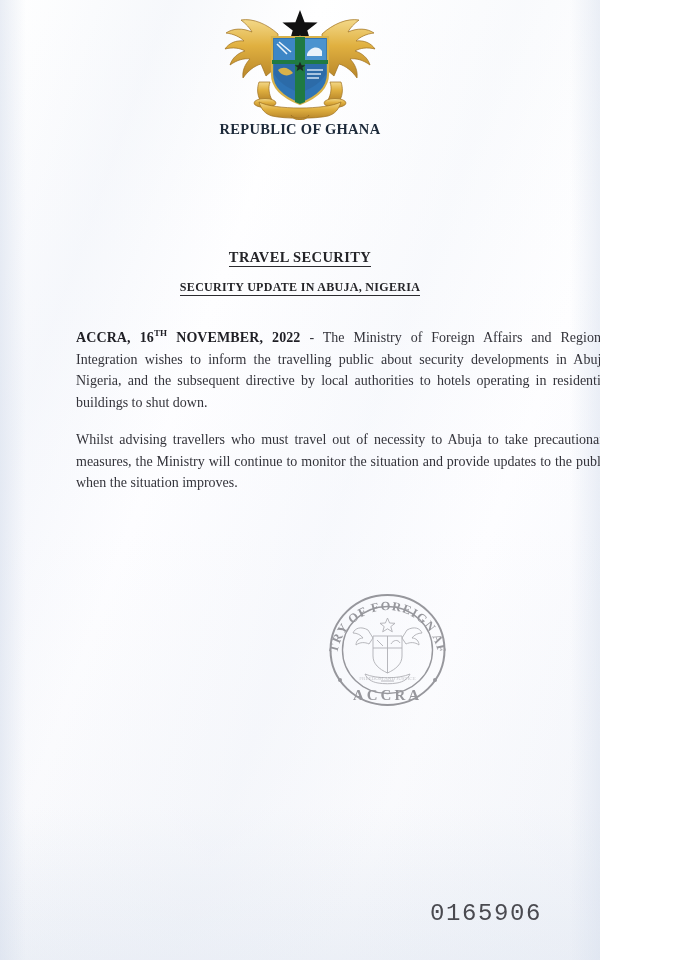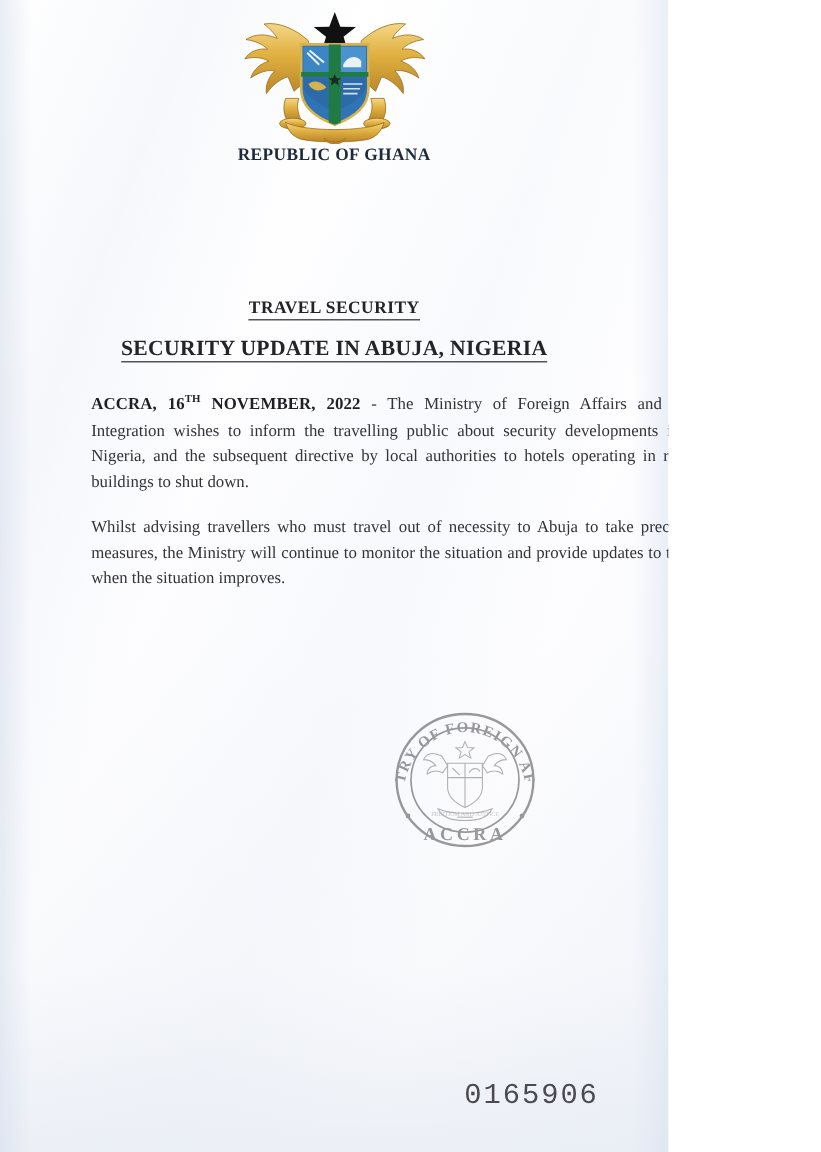--- a/index.html
+++ b/index.html
@@ -10,26 +10,25 @@
     width: 684px;
     height: 960px;
     background: #ffffff;
     font-family: "Liberation Serif", "DejaVu Serif", serif;
     color: #2a2a2e;
     overflow: hidden;
   }
 
   .page {
     position: relative;
-    width: 540px;
+    width: 600px;
     height: 960px;
     background:
       linear-gradient(180deg, #ffffff 0%, #fdfdff 55%, #f7f8fb 100%);
     overflow: hidden;
-    padding-left: 17px;
   }
 
   
   .paper-texture {
     position: absolute;
     inset: 0;
     pointer-events: none;
     background:
       linear-gradient(110deg, rgba(228,233,242,0.00) 0%, rgba(226,232,243,0.30) 18%, rgba(255,255,255,0.0) 34%,
                       rgba(231,236,245,0.26) 55%, rgba(255,255,255,0.0) 72%, rgba(228,234,244,0.32) 100%),
@@ -89,21 +88,21 @@
   }
   .doc-title span {
     border-bottom: 1.6px solid #2b2b2f;
     padding-bottom: 1px;
   }
   .doc-subtitle {
     position: absolute;
     left: 0; right: 0;
     top: 280px;
     text-align: center;
-    font-size: 18px;
+    font-size: 12px;
     font-weight: 700;
     letter-spacing: 0.3px;
     color: #242428;
   }
   .doc-subtitle span {
     border-bottom: 1.6px solid #2b2b2f;
     padding-bottom: 1px;
   }
 
   

